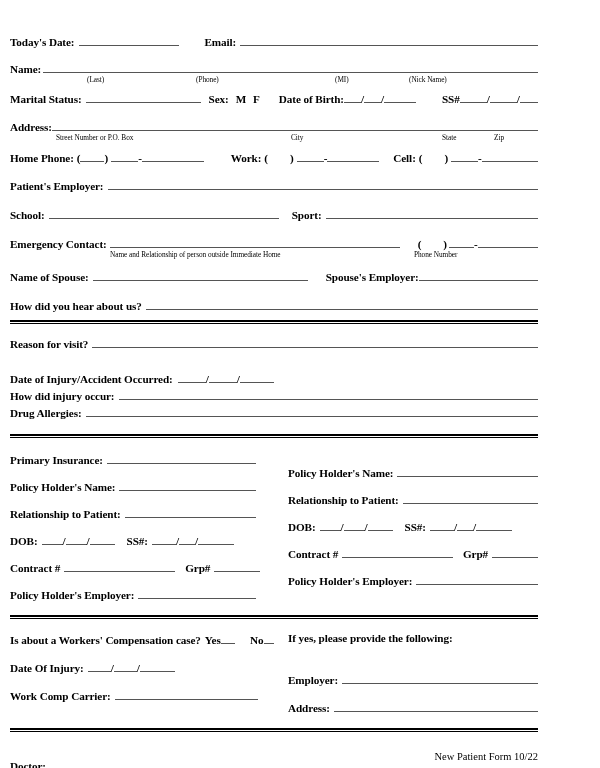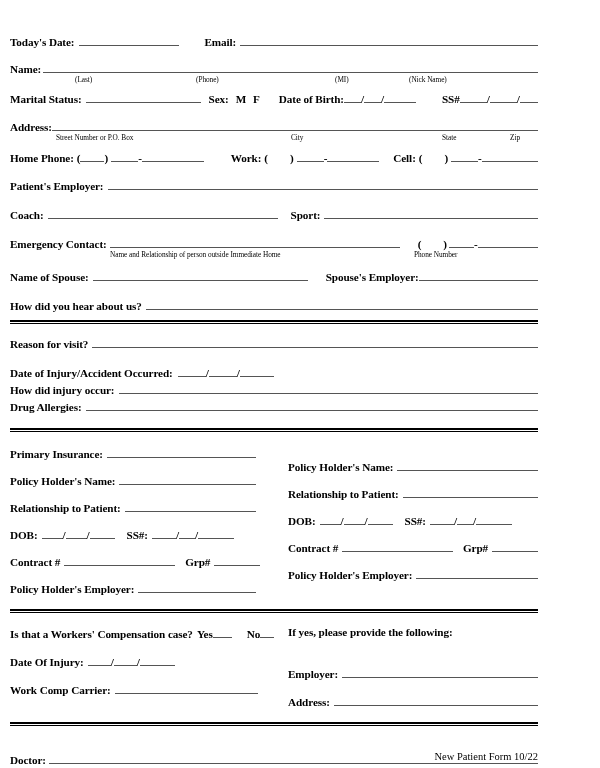--- a/index.html
+++ b/index.html
@@ -92,21 +92,21 @@
       <span class="gap" style="width:26px;"></span>
       <span class="lbl">Email:</span>
       <span class="fill" style="margin-left:4px;"></span>
     </div>
 
     <div class="row" style="margin-top:13px;">
       <span class="lbl">Name:</span>
       <span class="fill" style="margin-left:2px;"></span>
     </div>
     <div class="subrow" style="position:relative;">
-      <span class="lbl-sm" style="position:absolute;left:65px;">(Last)</span>
+      <span class="lbl-sm" style="position:absolute;left:77px;">(Last)</span>
       <span class="lbl-sm" style="position:absolute;left:186px;">(Phone)</span>
       <span class="lbl-sm" style="position:absolute;left:325px;">(MI)</span>
       <span class="lbl-sm" style="position:absolute;left:399px;">(Nick Name)</span>
     </div>
 
     <div class="row" style="margin-top:6px;">
       <span class="lbl">Marital Status:</span>
       <span class="u" style="width:115px;margin-left:4px;"></span>
       <span class="gap" style="width:8px;"></span>
       <span class="lbl">Sex:</span>
@@ -129,21 +129,21 @@
     </div>
 
     <div class="row" style="margin-top:14px;">
       <span class="lbl">Address:</span>
       <span class="fill"></span>
     </div>
     <div class="subrow" style="position:relative;">
       <span class="lbl-sm" style="position:absolute;left:46px;">Street Number or P.O. Box</span>
       <span class="lbl-sm" style="position:absolute;left:281px;">City</span>
       <span class="lbl-sm" style="position:absolute;left:432px;">State</span>
-      <span class="lbl-sm" style="position:absolute;left:500px;">Zip</span>
+      <span class="lbl-sm" style="position:absolute;left:484px;">Zip</span>
     </div>
 
     <div class="row" style="margin-top:7px;">
       <span class="lbl">Home Phone:</span>
       <span class="lbl" style="margin-left:3px;">(</span>
       <span class="u" style="width:24px;"></span>
       <span class="lbl">)</span>
       <span class="u" style="width:27px;margin-left:3px;"></span>
       <span class="lbl">-</span>
       <span class="u" style="width:62px;"></span>
@@ -164,21 +164,21 @@
       <span class="lbl">-</span>
       <span class="fill"></span>
     </div>
 
     <div class="row" style="margin-top:14px;">
       <span class="lbl">Patient's Employer:</span>
       <span class="fill" style="margin-left:4px;"></span>
     </div>
 
     <div class="row" style="margin-top:15px;">
-      <span class="lbl">Coach:</span>
+      <span class="lbl">School:</span>
       <span class="u" style="width:230px;margin-left:4px;"></span>
       <span class="gap" style="width:13px;"></span>
       <span class="lbl">Sport:</span>
       <span class="fill" style="margin-left:4px;"></span>
     </div>
 
     <div class="row" style="margin-top:15px;">
       <span class="lbl">Emergency Contact:</span>
       <span class="u" style="width:290px;margin-left:3px;"></span>
       <span class="gap" style="width:18px;"></span>
@@ -209,21 +209,21 @@
   </div>
 
   <div class="divider" style="margin-top:8px;"></div>
 
   <div style="padding-top:12px;">
     <div class="row">
       <span class="lbl">Reason for visit?</span>
       <span class="fill" style="margin-left:4px;"></span>
     </div>
 
-    <div class="row" style="margin-top:15px;">
+    <div class="row" style="margin-top:21px;">
       <span class="lbl">Date of Injury/Accident Occurred:</span>
       <span class="u" style="width:28px;margin-left:5px;"></span>
       <span class="lbl">/</span>
       <span class="u" style="width:28px;"></span>
       <span class="lbl">/</span>
       <span class="u" style="width:34px;"></span>
     </div>
 
     <div class="row" style="margin-top:3px;">
       <span class="lbl">How did injury occur:</span>
@@ -317,21 +317,21 @@
         <span class="fill" style="margin-left:4px;"></span>
       </div>
     </div>
   </div>
 
   <div class="divider" style="margin-top:14px;"></div>
 
   <div class="twocol" style="padding-top:13px;">
     <div class="col">
       <div class="row">
-        <span class="lbl">Is that a Workers' Compensation case?</span>
+        <span class="lbl">Is about a Workers' Compensation case?</span>
         <span class="lbl" style="margin-left:4px;">Yes</span>
         <span class="u" style="width:22px;"></span>
         <span class="lbl" style="margin-left:15px;text-align:right;">No</span>
         <span class="u" style="width:16px;"></span>
       </div>
       <div class="row" style="margin-top:14px;">
         <span class="lbl">Date Of Injury:</span>
         <span class="u" style="width:23px;margin-left:4px;"></span>
         <span class="lbl">/</span>
         <span class="u" style="width:23px;"></span>

